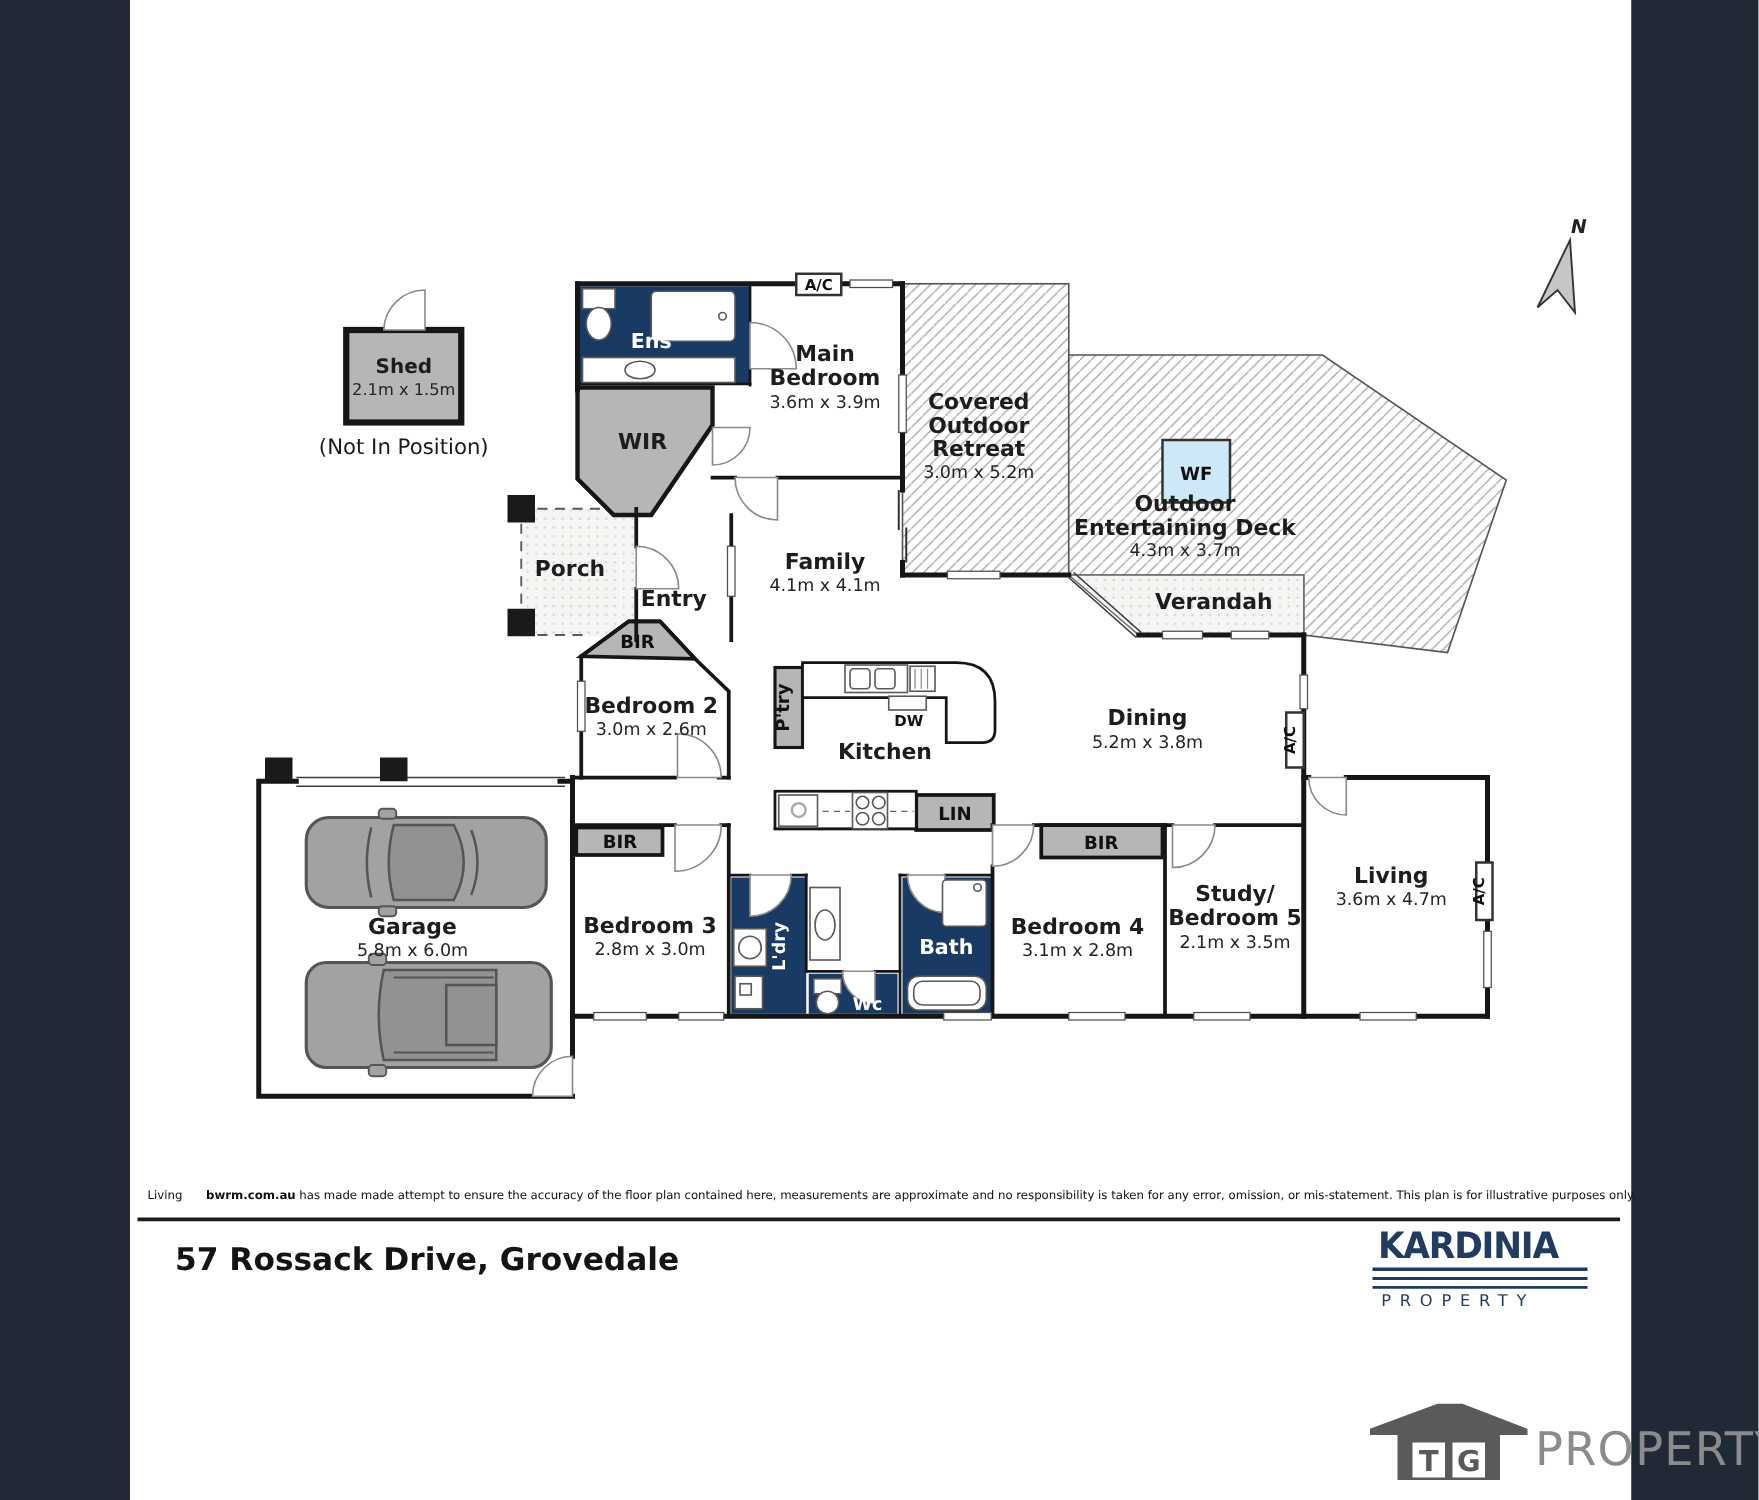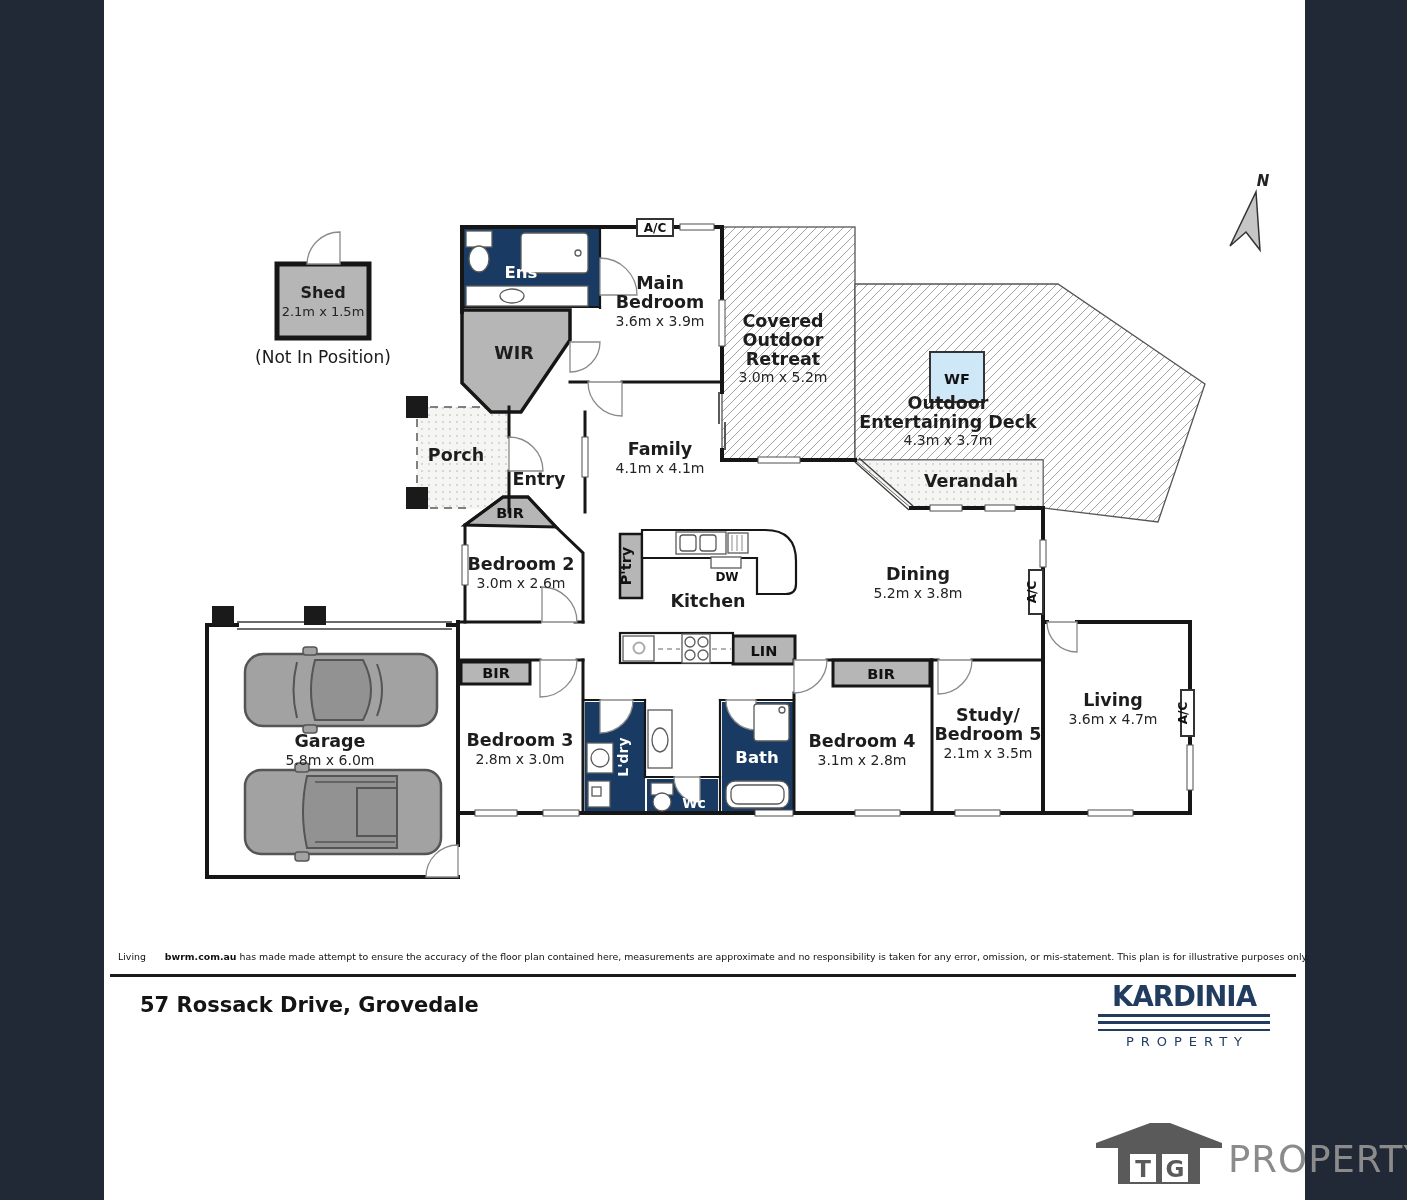--- a/index.html
+++ b/index.html
@@ -31,22 +31,22 @@
   .fix{fill:#ffffff;stroke:#5a5a5a;stroke-width:1.3;}
   .grayfill{fill:#b6b6b6;}
   .wet{fill:#183a63;}
   .dash{stroke:#5a5a5a;stroke-width:1.5;fill:none;stroke-dasharray:8 6;}
 
   
   .disclaimer{position:absolute;left:118px;top:951px;width:1180px;z-index:3;
     font-size:9.4px;color:#101010;white-space:nowrap;letter-spacing:0px;}
   .disclaimer b{font-weight:700;padding-left:16px;}
   .rule{position:absolute;left:110px;top:974px;width:1186px;height:2.5px;background:#1b1b1b;z-index:3;}
-  .address{position:absolute;left:140px;top:993px;z-index:3;font-size:21px;font-weight:700;color:#141414;}
-  .kardinia{position:absolute;left:1098px;top:982px;width:172px;z-index:3;text-align:center;color:#223c60;}
+  .address{position:absolute;left:140px;top:993px;z-index:3;font-size:25px;font-weight:700;color:#141414;}
+  .kardinia{position:absolute;left:1098px;top:982px;width:172px;z-index:3;color:#223c60;}
   .kardinia .kname{font-size:29px;font-weight:800;letter-spacing:-1px;line-height:1;transform:scaleX(0.95);transform-origin:center;}
   .kardinia .stripes{margin-top:3px;height:17px;background:repeating-linear-gradient(to bottom,#223c60 0 3px,#ffffff 3px 7.3px);}
   .kardinia .ksub{margin-top:3px;font-size:13px;font-weight:500;letter-spacing:7px;text-indent:7px;}
   .tglogo{position:absolute;left:1094px;top:1118px;z-index:4;display:flex;align-items:center;}
   .tglogo .tgtext{font-size:37px;font-weight:500;color:#8b8b8b;letter-spacing:1px;line-height:1;margin-left:4px;margin-top:14px;}
 </style>
 </head>
 <body>
 
 <div class="stage">

